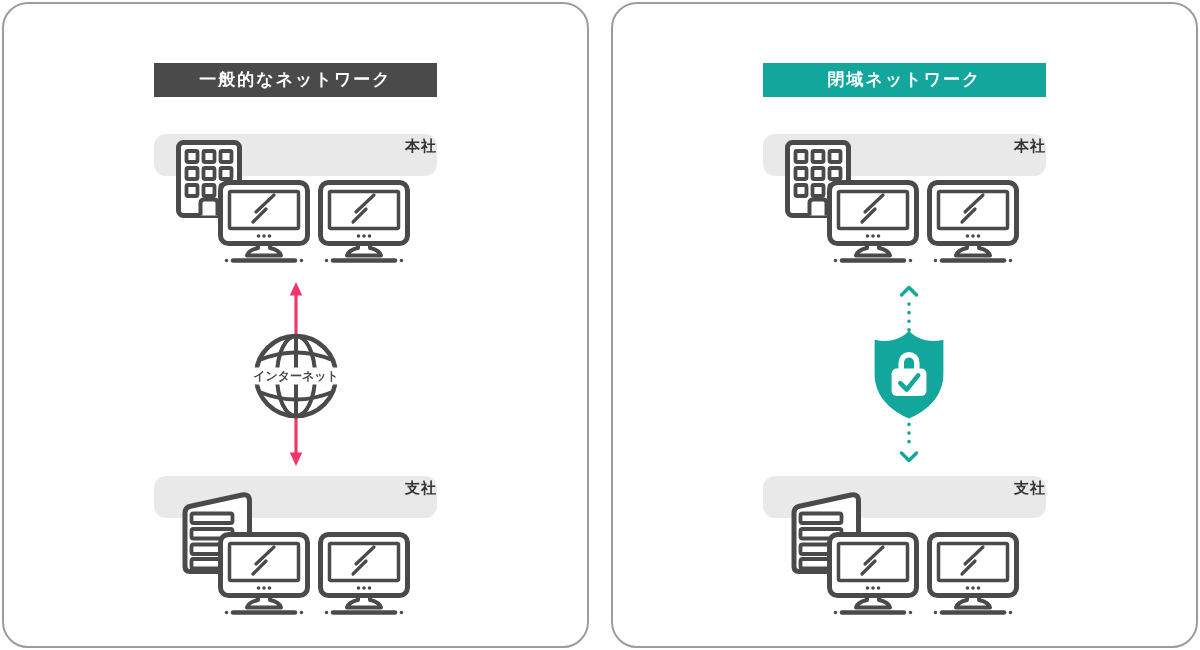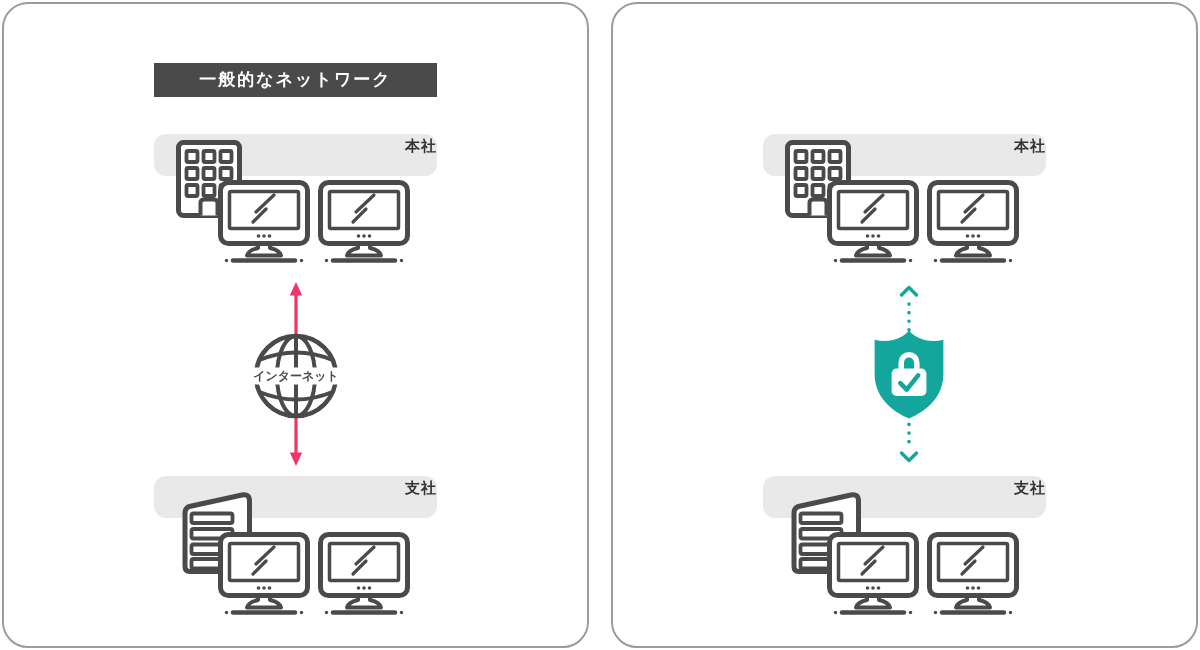--- a/index.html
+++ b/index.html
@@ -137,20 +137,21 @@
       </svg>
     <svg class="ic mon mon-1 mon-bottom" viewBox="0 0 92 84">
         <use href="#sym-monitor"></use>
       </svg>
     <svg class="ic mon mon-2 mon-bottom" viewBox="0 0 92 84">
         <use href="#sym-monitor"></use>
       </svg>
   </section>
 
   <section class="panel panel-right">
+    <div class="header header-teal">閉域ネットワーク</div>
 
     <div class="pill pill-hq">本社</div>
     <svg class="ic hq-building" viewBox="0 0 66 78">
         <use href="#sym-hq"></use>
       </svg>
     <svg class="ic mon mon-1 mon-top" viewBox="0 0 92 84">
         <use href="#sym-monitor"></use>
       </svg>
     <svg class="ic mon mon-2 mon-top" viewBox="0 0 92 84">
         <use href="#sym-monitor"></use>

